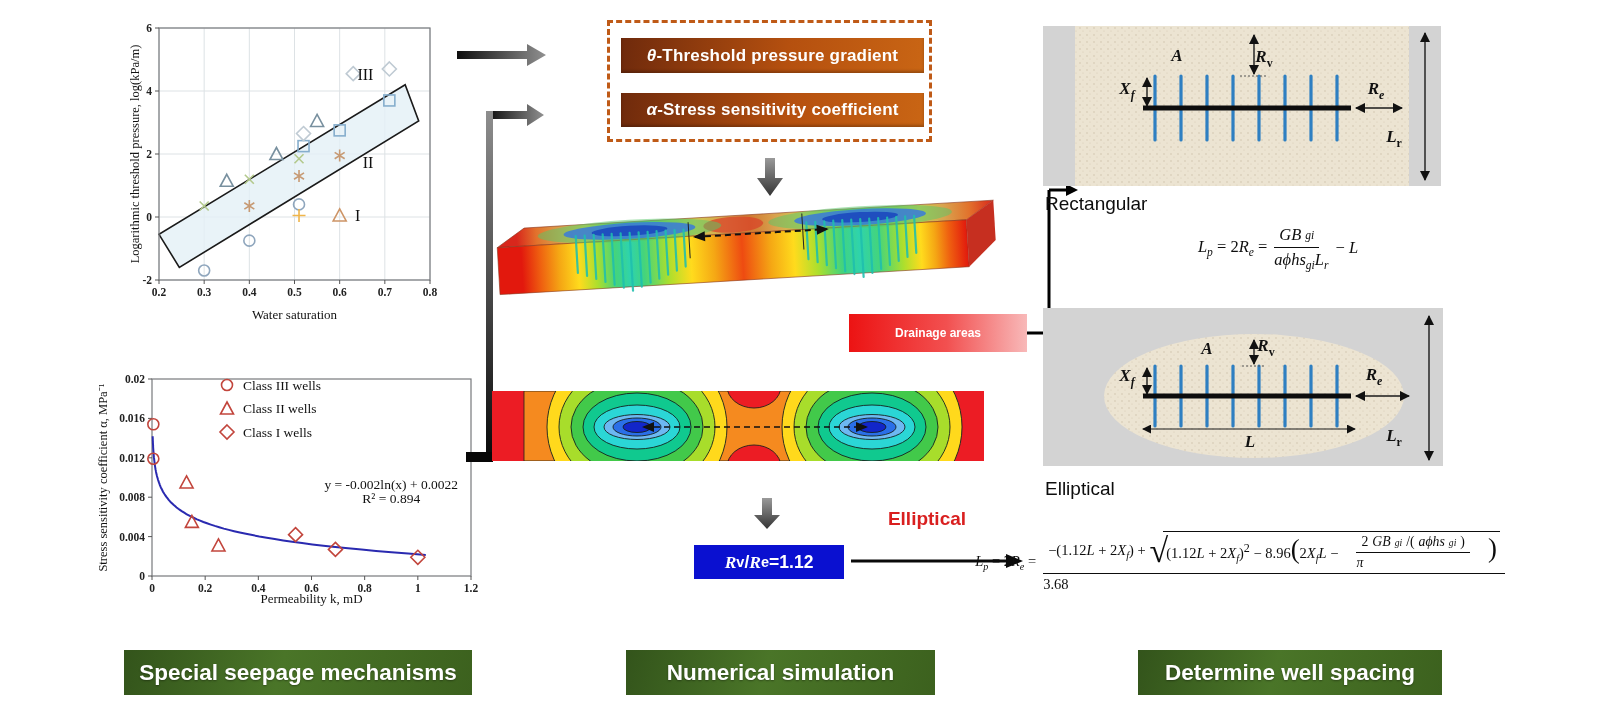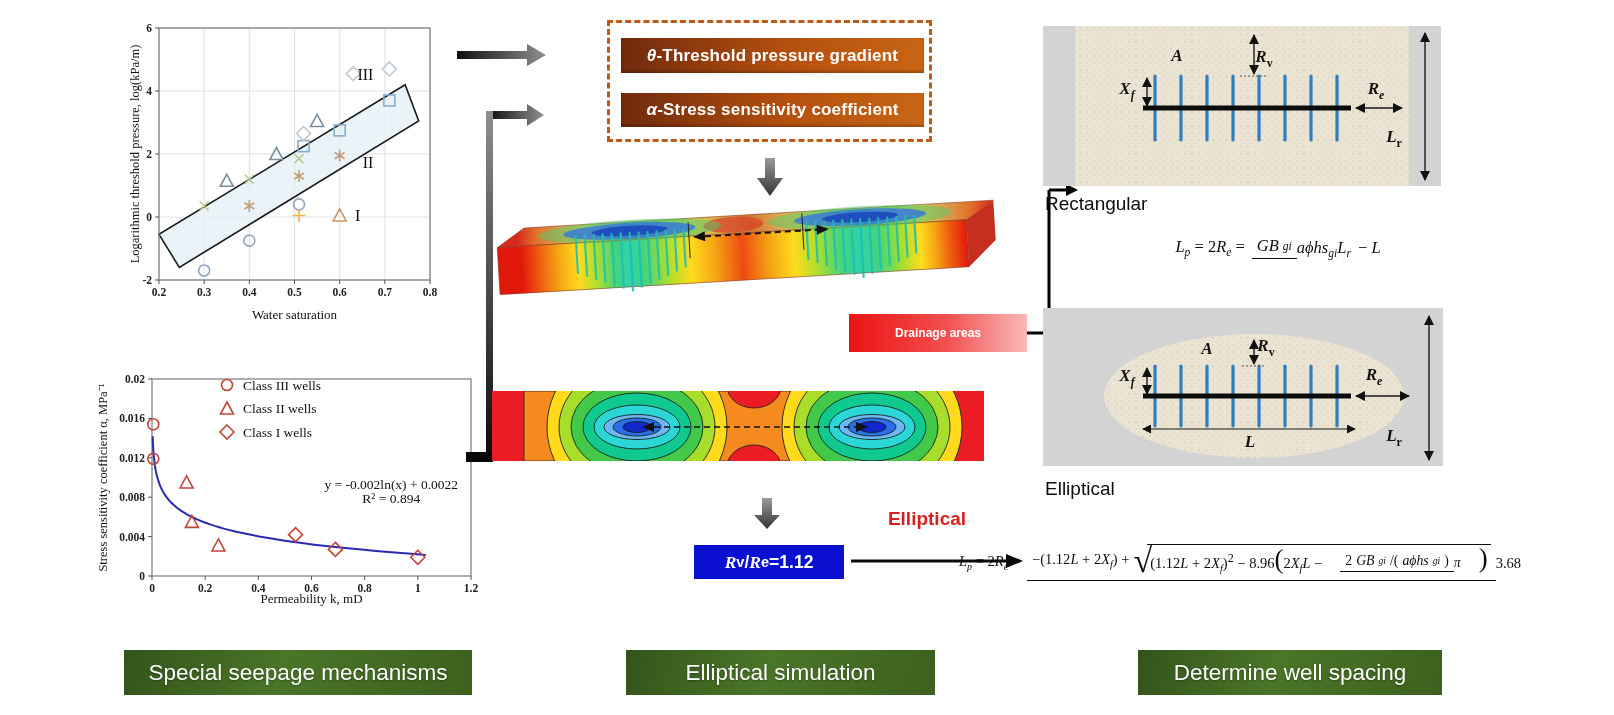--- a/index.html
+++ b/index.html
@@ -13,32 +13,32 @@
   .param-pill{position:absolute;display:flex;align-items:center;justify-content:center;
       background:linear-gradient(95deg,var(--c-param_orange_dark,#6f2a0c),var(--c-param_orange,#b5500f) 55%,#c96514);
       color:#fff;font-weight:bold;font-size:17px;letter-spacing:.2px;box-shadow:inset 0 -2px 3px rgba(0,0,0,.25)}
   .drainage{display:flex;align-items:center;justify-content:center;
       background:linear-gradient(90deg,var(--c-drainage_red,#ec1313),#f25050 55%,#f8b9b9);
       color:#fff;font-weight:bold;font-size:12px}
   .ratio{display:flex;align-items:center;justify-content:center;background:var(--c-ratio_blue,#0a10d0);
       color:#fff;font-weight:bold;font-size:17.5px;font-family:"Liberation Sans",sans-serif}
   .ratio i{font-family:"Liberation Serif",serif}
   .ell-label{color:var(--c-elliptical_red,#d91f1f);font-weight:bold;font-size:19px;text-align:center}
-  .banner{display:flex;align-items:center;justify-content:center;color:#fff;font-weight:normal;font-size:22.5px;
+  .banner{display:flex;align-items:center;justify-content:center;color:#fff;font-weight:bold;font-size:22.5px;
       background:linear-gradient(105deg,#33541b,var(--c-banner_green,#4a7528) 45%,#3c611e);
       text-shadow:0 1px 2px rgba(0,0,0,.35)}
   .dia-title{font-weight:normal;font-size:19px;color:#0d0d0d}
   .dlabel{position:absolute;transform:translate(-50%,-50%);font-family:"Liberation Serif",serif;
       font-weight:bold;font-size:17px;white-space:nowrap}
   .dlabel sub,.eq sub{font-size:70%}
   
   .eq{position:absolute;display:flex;align-items:center;justify-content:center;gap:7px;
       font-family:"Liberation Serif",serif;font-size:16.5px;color:#0d0d0d;white-space:nowrap}
   .eq i{font-family:"Liberation Serif",serif}
-  .frac{display:inline-flex;flex-direction:row;align-items:center;vertical-align:middle}
+  .frac{display:inline-flex;flex-direction:column;align-items:flex-start;vertical-align:middle}
   .fnum{border-bottom:1.4px solid #0d0d0d;padding:0 5px 2px;display:inline-flex;align-items:center;gap:4px}
   .fden{padding-top:2px}
   .sqrt{display:inline-flex;align-items:stretch}
   .rsym{display:flex;align-items:center;font-size:34px;font-weight:400;margin-right:-5px;line-height:1}
   .rbody{border-top:1.5px solid #0d0d0d;display:inline-flex;align-items:center;gap:18px;padding:2px 3px 0}
   .eq .bp{font-size:185%;font-weight:300;line-height:0}
 </style>
 </head>
 <body>
 
@@ -469,15 +469,15 @@
             </span>
             <span><span class="bp">)</span></span>
           </span>
         </span>
       </span>
       <span class="fden">3.68</span>
     </span>
   </div>
 
   <div class="abs banner" style="left:124px;top:650px;width:348px;height:45px">Special seepage mechanisms</div>
-  <div class="abs banner" style="left:626px;top:650px;width:309px;height:45px">Elliptical simulation</div>
+  <div class="abs banner" style="left:626px;top:650px;width:309px;height:45px">Numerical simulation</div>
   <div class="abs banner" style="left:1138px;top:650px;width:304px;height:45px">Determine well spacing</div>
 </div>
 
 </body></html>

